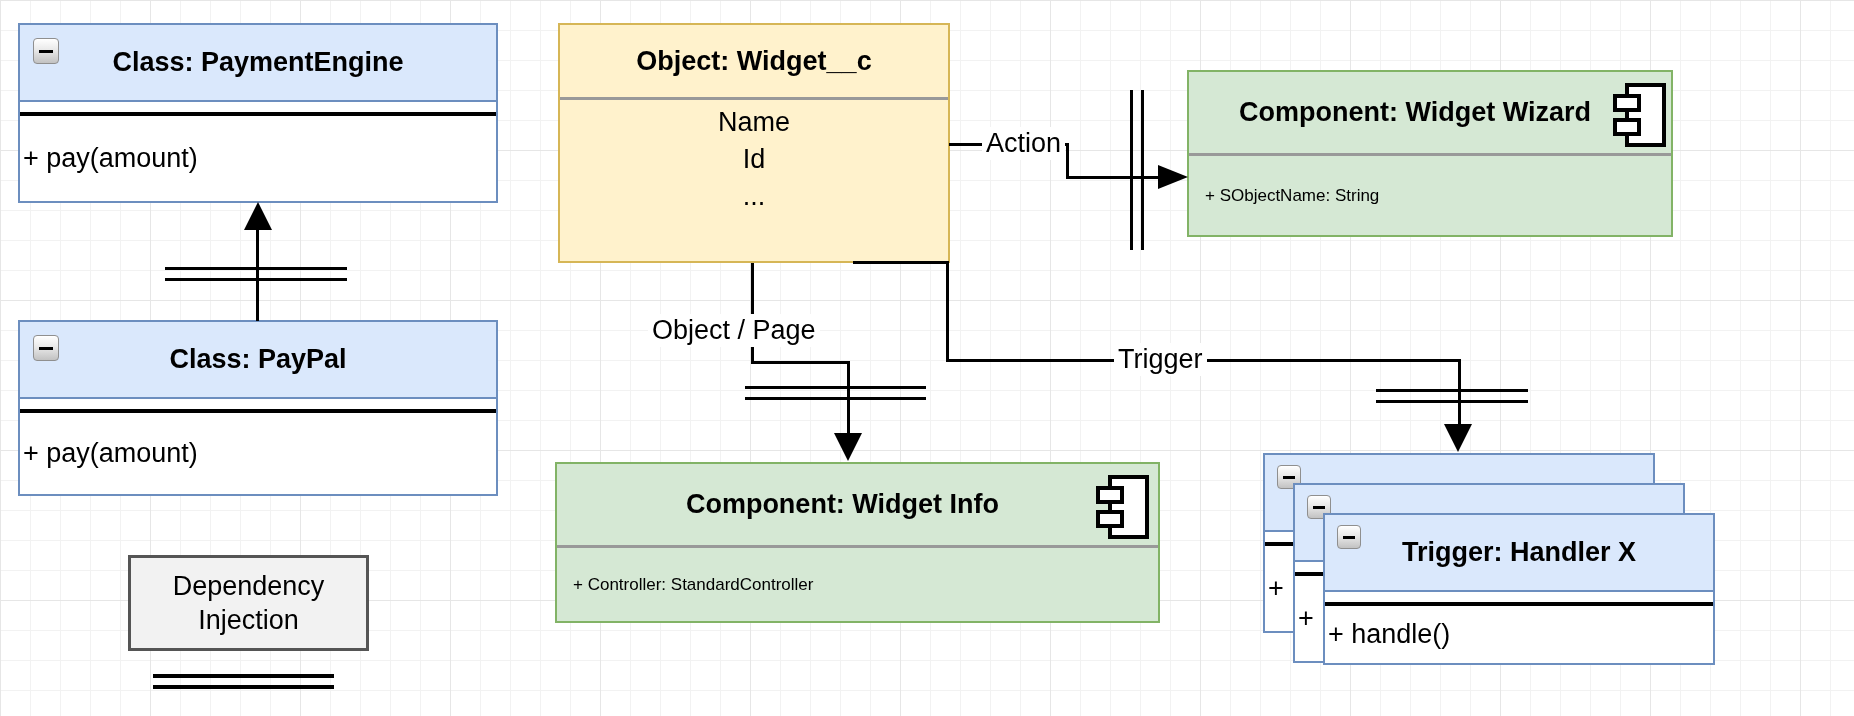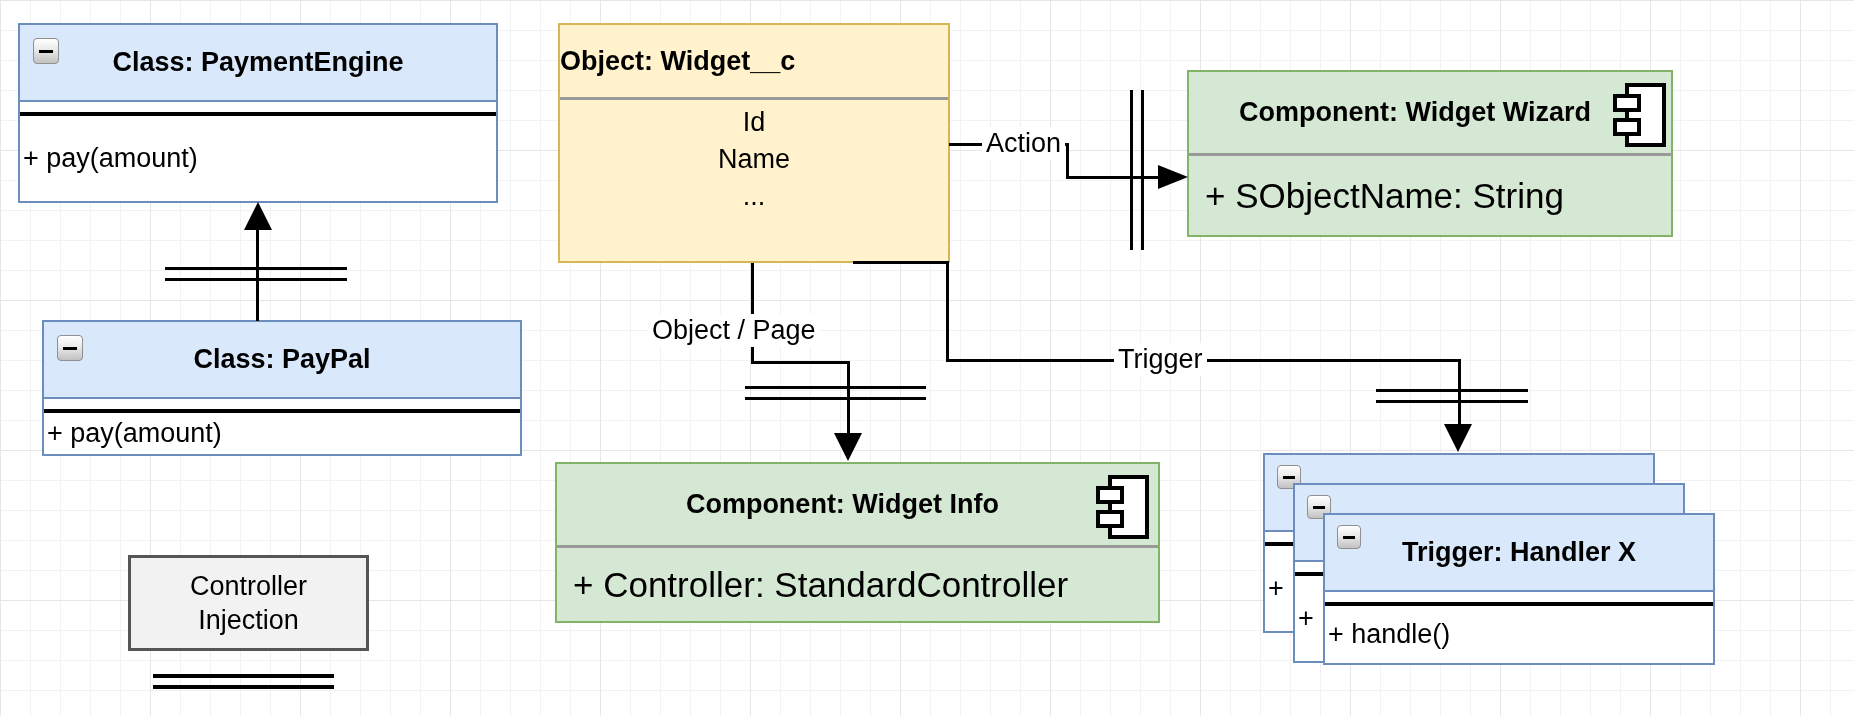--- a/index.html
+++ b/index.html
@@ -26,29 +26,29 @@
 
   
   .class-box{background:#ffffff;border:2px solid var(--blue-stroke);}
   .class-header{position:relative;height:75px;flex:0 0 auto;background:var(--blue-fill);
     border-bottom:2px solid var(--blue-stroke);display:flex;align-items:center;justify-content:center;}
   .black-divider{height:4px;background:#000;margin-top:10px;flex:0 0 auto;}
   .class-body{flex:1;display:flex;align-items:center;padding-left:3px;font-size:27px;white-space:nowrap;}
 
   
   .object-box{background:var(--yellow-fill);border:2px solid var(--yellow-stroke);}
-  .object-header{height:72px;flex:0 0 auto;display:flex;align-items:center;justify-content:flex-start;
+  .object-header{height:72px;flex:0 0 auto;display:flex;align-items:center;justify-content:center;
     border-bottom:3px solid var(--divider-gray);}
   .object-fields{flex:1;text-align:center;font-size:27px;line-height:37px;padding-top:4px;}
 
   
   .comp-box{background:var(--green-fill);border:2px solid var(--green-stroke);}
   .comp-header{position:relative;height:81px;flex:0 0 auto;display:flex;align-items:center;justify-content:center;
     border-bottom:3px solid var(--divider-gray);padding-left:14px;}
-  .comp-body{flex:1;display:flex;align-items:center;padding-left:16px;font-size:35px;white-space:nowrap;}
+  .comp-body{flex:1;display:flex;align-items:center;padding-left:16px;font-size:17px;white-space:nowrap;}
   .comp-icon{position:absolute;top:11px;}
 
   
   .minus-btn{position:absolute;width:26px;height:26px;box-sizing:border-box;border:1px solid #8f8f8f;border-radius:4px;
     background:linear-gradient(180deg,#ffffff 0%,#e9e9e9 45%,#c2c2c2 100%);box-shadow:inset 0 1px 0 #fff;}
   .minus-btn::after{content:"";position:absolute;left:5px;right:5px;top:11px;height:3px;background:#000;}
   .class-header .minus-btn{left:13px;top:13px;}
   .trigger-box .class-header .minus-btn{left:12px;top:10px;width:24px;height:24px;}
   .trigger-box .class-header .minus-btn::after{top:10px;}
 
@@ -74,36 +74,36 @@
 
   <div class="box class-box" style="left:18px;top:23px;width:480px;height:180px;">
     <div class="class-header">
       <span class="minus-btn"></span>
       <span class="box-title">Class: PaymentEngine</span>
     </div>
     <div class="black-divider"></div>
     <div class="class-body">+ pay(amount)</div>
   </div>
 
-  <div class="box class-box" style="left:18px;top:320px;width:480px;height:136px;margin-left:24px;">
+  <div class="box class-box" style="left:18px;top:320px;width:480px;height:176px;">
     <div class="class-header">
       <span class="minus-btn"></span>
       <span class="box-title">Class: PayPal</span>
     </div>
     <div class="black-divider"></div>
     <div class="class-body">+ pay(amount)</div>
   </div>
 
   <div class="box object-box" style="left:558px;top:23px;width:392px;height:240px;">
     <div class="object-header">
       <span class="box-title">Object: Widget__c</span>
     </div>
     <div class="object-fields">
+      <div>Name</div>
       <div>Id</div>
-      <div>Name</div>
       <div>...</div>
     </div>
   </div>
 
   <div class="box comp-box" style="left:1187px;top:70px;width:486px;height:167px;">
     <div class="comp-header">
       <span class="box-title" style="padding-right:44px;">Component: Widget Wizard</span>
       <svg class="comp-icon" style="right:4px;" width="54" height="64" viewBox="0 0 54 64">
         <rect x="14" y="2" width="37" height="60" fill="#fff" stroke="#000" stroke-width="4"></rect>
         <rect x="2" y="13" width="24" height="14" fill="#fff" stroke="#000" stroke-width="4"></rect>
@@ -144,21 +144,21 @@
   <div class="box class-box trigger-box" style="left:1323px;top:513px;width:392px;height:152px;">
     <div class="class-header">
       <span class="minus-btn"></span>
       <span class="box-title">Trigger: Handler X</span>
     </div>
     <div class="black-divider"></div>
     <div class="class-body">+ handle()</div>
   </div>
 
   <div class="box legend-box" style="left:128px;top:555px;width:241px;height:96px;">
-    <div>Controller</div>
+    <div>Dependency</div>
     <div>Injection</div>
   </div>
   <div class="dblh thick" style="left:153px;top:674px;width:181px;"></div>
 
   <div class="arrow up" style="left:244px;top:202px;"></div>
   <div class="seg" style="left:256px;top:226px;width:3px;height:95px;"></div>
   <div class="dblh" style="left:165px;top:267px;width:182px;"></div>
 
   <div class="seg" style="left:949px;top:143px;width:119px;height:3px;"></div>
   <div class="seg" style="left:1066px;top:143px;width:3px;height:36px;"></div>

